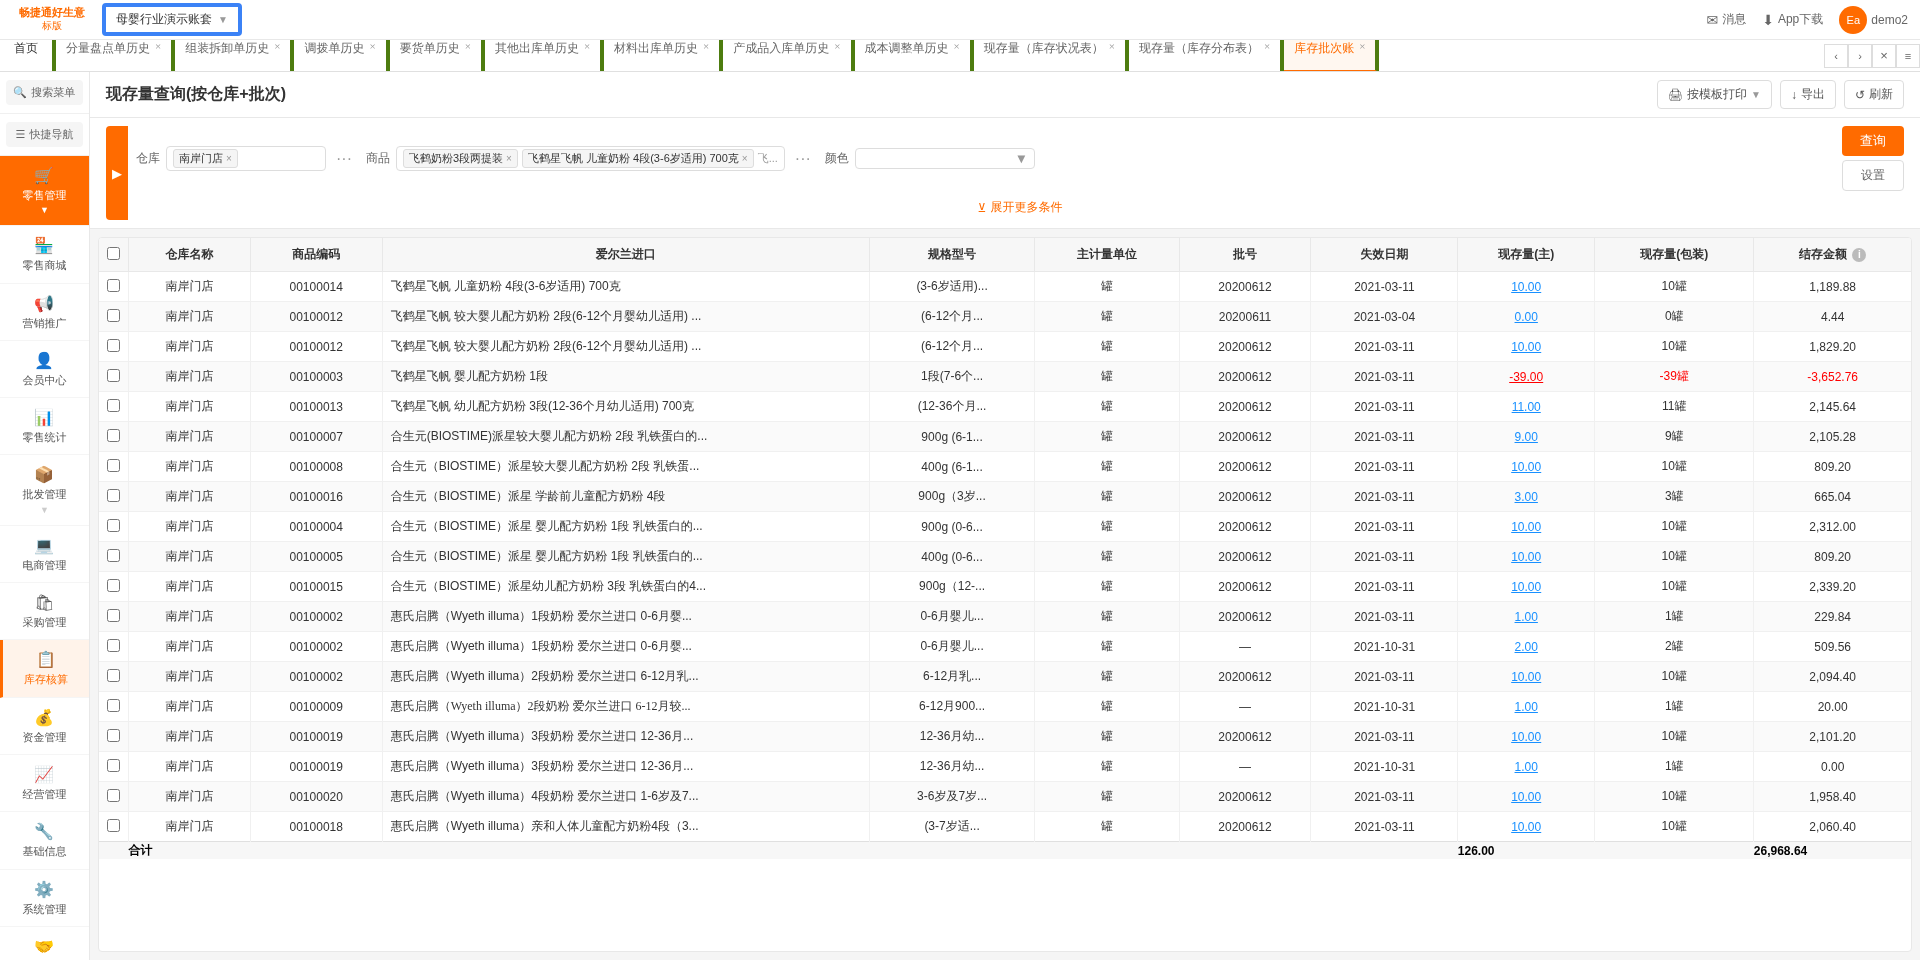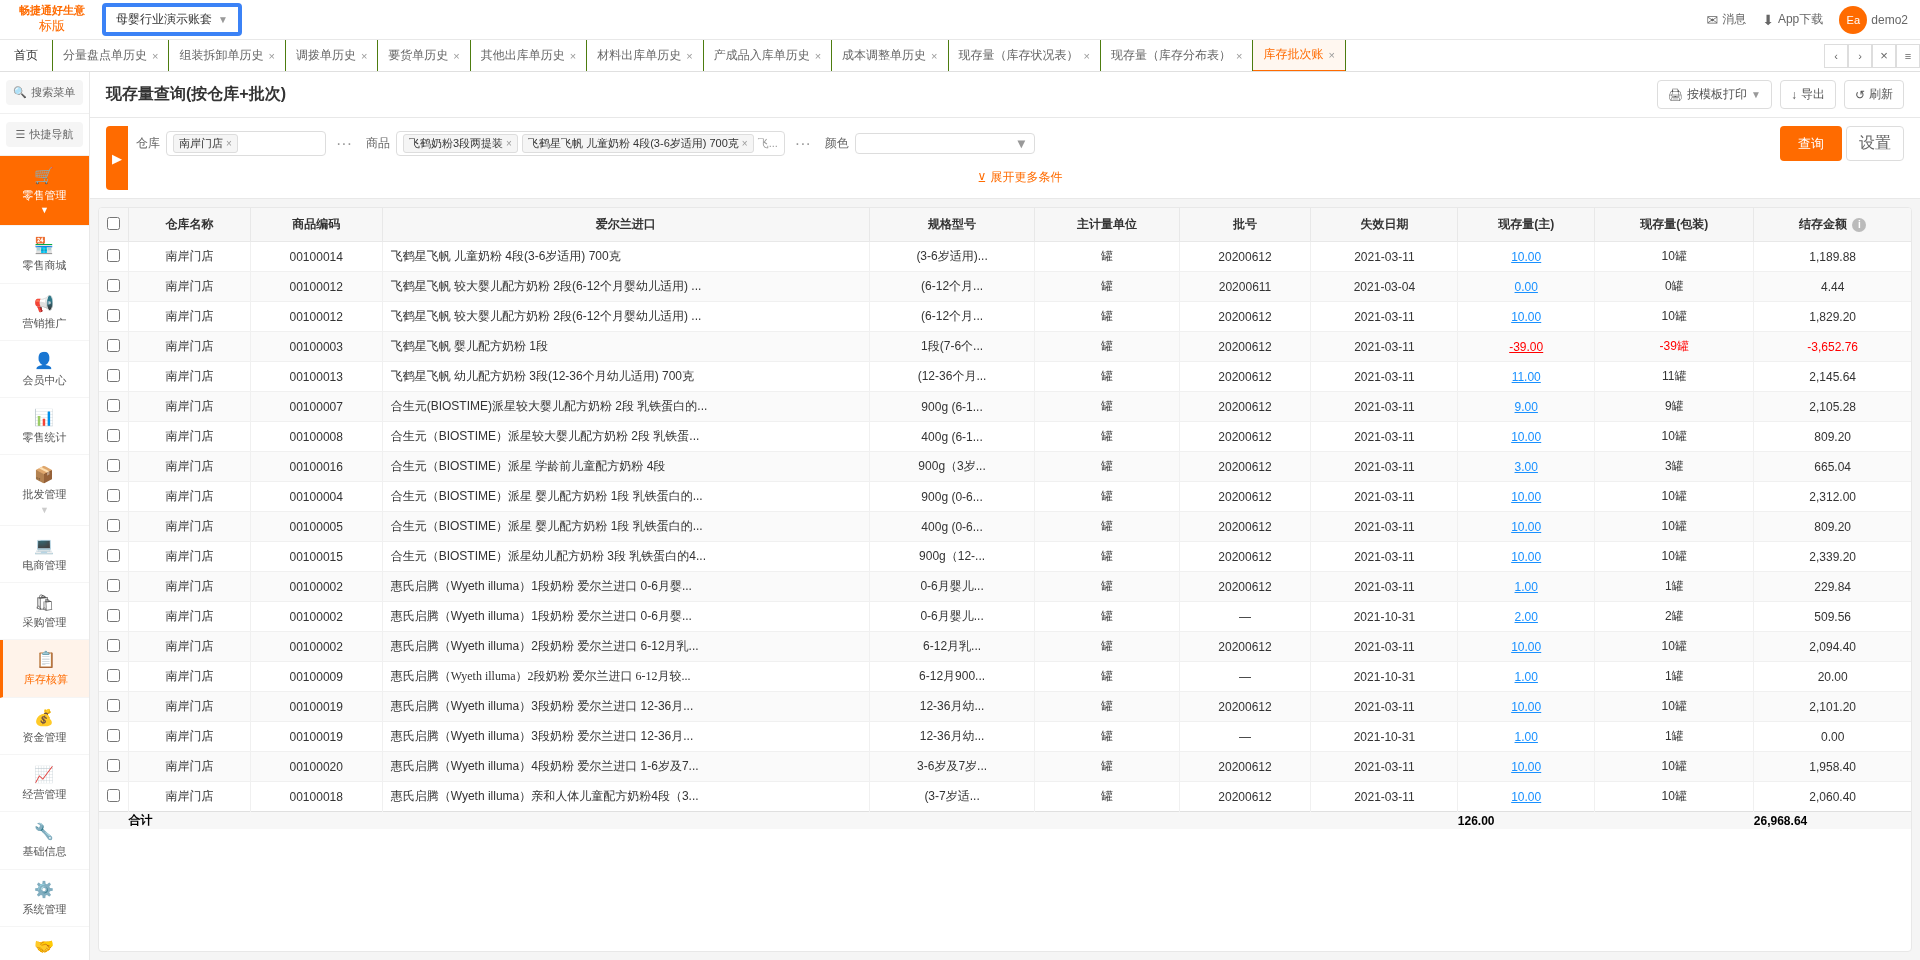--- a/index.html
+++ b/index.html
@@ -2,31 +2,31 @@
 <html><head>
   <meta charset="utf-8">
   <style>
     * { margin: 0; padding: 0; box-sizing: border-box; }
     body { font-family: "Microsoft YaHei", "PingFang SC", Arial, sans-serif; font-size: 12px; background: #f5f5f5; overflow: hidden; width: 1920px; height: 960px; }
 
     
     .top-bar { display: flex; align-items: center; background: #fff; height: 40px; padding: 8px 12px; border-bottom: 1px solid #e8e8e8; }
     .logo { display: flex; flex-direction: column; align-items: center; width: 80px; }
     .logo-text { font-size: 11px; color: #ff6b00; font-weight: bold; line-height: 1.2; }
-    .logo-sub { font-size: 13px; color: #ff6b00; }
+    .logo-sub { font-size: 10px; color: #ff6b00; }
     .dropdown-selector { display: flex; align-items: center; padding: 4px 10px; border: 4px solid #3b82f6; border-radius: 4px; margin-left: 10px; cursor: pointer; font-size: 12px; color: #333; background: #fff; }
     .dropdown-selector .arrow { margin-left: 6px; color: #999; font-size: 10px; }
     .top-right { margin-left: auto; display: flex; align-items: center; gap: 16px; }
     .top-right-item { display: flex; align-items: center; gap: 4px; cursor: pointer; color: #666; font-size: 12px; }
     .top-right-item .icon { font-size: 14px; }
     .avatar { width: 28px; height: 28px; border-radius: 50%; background: #ff6b00; display: flex; align-items: center; justify-content: center; color: #fff; font-size: 11px; }
 
     
     .tab-bar { display: flex; align-items: center; background: #fff; height: 32px; border-bottom: 1px solid #e0e0e0; overflow: hidden; font-size: 12px; }
-    .tab-item { display: flex; align-items: center; padding: 0 10px; height: 32px; border-right: 1px solid #4d7c0f; cursor: pointer; white-space: nowrap; color: #666; flex-shrink: 0; }
+    .tab-item { display: flex; padding: 0 10px; height: 32px; border-right: 4px solid #4d7c0f; cursor: pointer; white-space: nowrap; color: #666; flex-shrink: 0; font-family: Liberation Serif, serif; }
     .tab-item.home { color: #333; font-weight: 500; padding: 0 14px; }
     .tab-item.active { background: #fff7f0; color: #ff6b00; border-bottom: 2px solid #ff6b00; }
     .tab-close { margin-left: 5px; color: #999; font-size: 11px; cursor: pointer; }
     .tab-nav-btns { display: flex; align-items: center; margin-left: auto; }
     .tab-nav-btn { width: 24px; height: 24px; border: 1px solid #ddd; background: #fff; cursor: pointer; display: flex; align-items: center; justify-content: center; font-size: 11px; color: #666; }
     .tab-close-btn { width: 24px; height: 24px; border: 1px solid #ddd; background: #fff; cursor: pointer; display: flex; align-items: center; justify-content: center; font-size: 13px; color: #666; }
     .tab-menu-btn { width: 24px; height: 24px; border: 1px solid #ddd; background: #fff; cursor: pointer; display: flex; align-items: center; justify-content: center; font-size: 11px; color: #666; }
 
     
     .main-layout { display: flex; height: calc(960px - 40px - 32px); }
@@ -73,23 +73,23 @@
     thead th:last-child { border-right: none; }
     tbody tr { border-bottom: 1px solid #f0f0f0; }
     tbody tr.even { background: #fafafa; }
     tbody td { padding: 6px 8px; text-align: center; color: #333; border-right: 1px solid #f0f0f0; white-space: nowrap; overflow: hidden; text-overflow: ellipsis; max-width: 200px; }
     tbody td:last-child { border-right: none; }
     .td-link { color: #1890ff; text-decoration: underline; cursor: pointer; }
     .td-negative { color: #f00; }
     .td-left { text-align: left; }
     .footer-row td { background: #f7f7f7; font-weight: bold; border-top: 1px solid #e0e0e0; }
     .btn-query { background: #ff6b00; color: #fff; border: none; border-radius: 4px; padding: 6px 18px; cursor: pointer; font-size: 13px; font-weight: 500; }
-    .btn-setting { background: #fff; color: #666; border: 1px solid #ddd; border-radius: 4px; padding: 6px 12px; cursor: pointer; font-size: 16px; }
-
-    .query-setting-group { display: flex; gap: 4px; margin-left: auto; }
+    .btn-setting { background: #fff; color: #666; border: 1px solid #ddd; border-radius: 4px; padding: 6px 12px; cursor: pointer; font-size: 12px; }
+
+    .query-setting-group { display: flex; flex-direction: column; gap: 4px; margin-left: auto; }
 
     .filter-bar-wrapper { display: flex; align-items: flex-start; gap: 8px; }
     .filter-toggle-btn { background: #ff6b00; border: none; color: #fff; width: 22px; border-radius: 4px 0 0 4px; display: flex; align-items: center; justify-content: center; cursor: pointer; padding: 4px; align-self: stretch; font-size: 13px; flex-shrink: 0; }
 
     .info-icon { display: inline-block; width: 14px; height: 14px; border-radius: 50%; background: #bbb; color: #fff; font-size: 10px; text-align: center; line-height: 14px; cursor: pointer; margin-left: 2px; }
 
     .checkbox-col { width: 28px; }
     th.checkbox-col input, td.checkbox-col input { cursor: pointer; }
 
     ::-webkit-scrollbar { width: 6px; height: 6px; }

